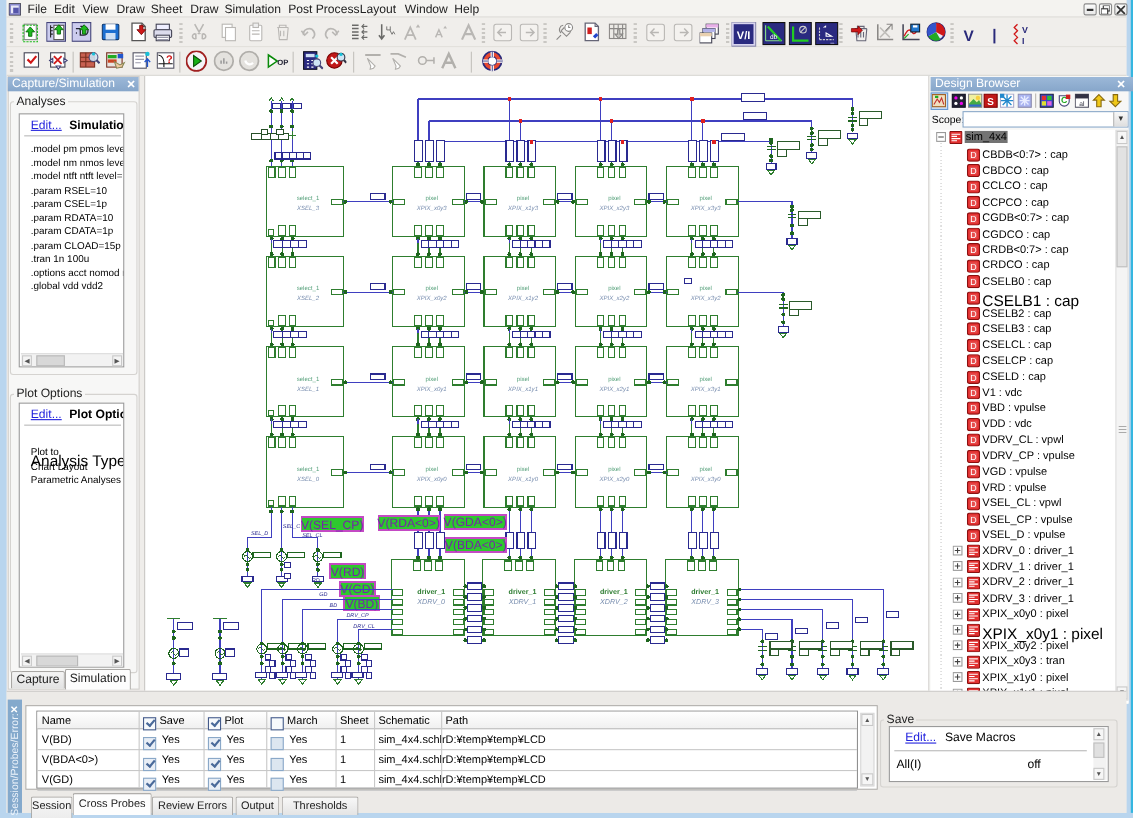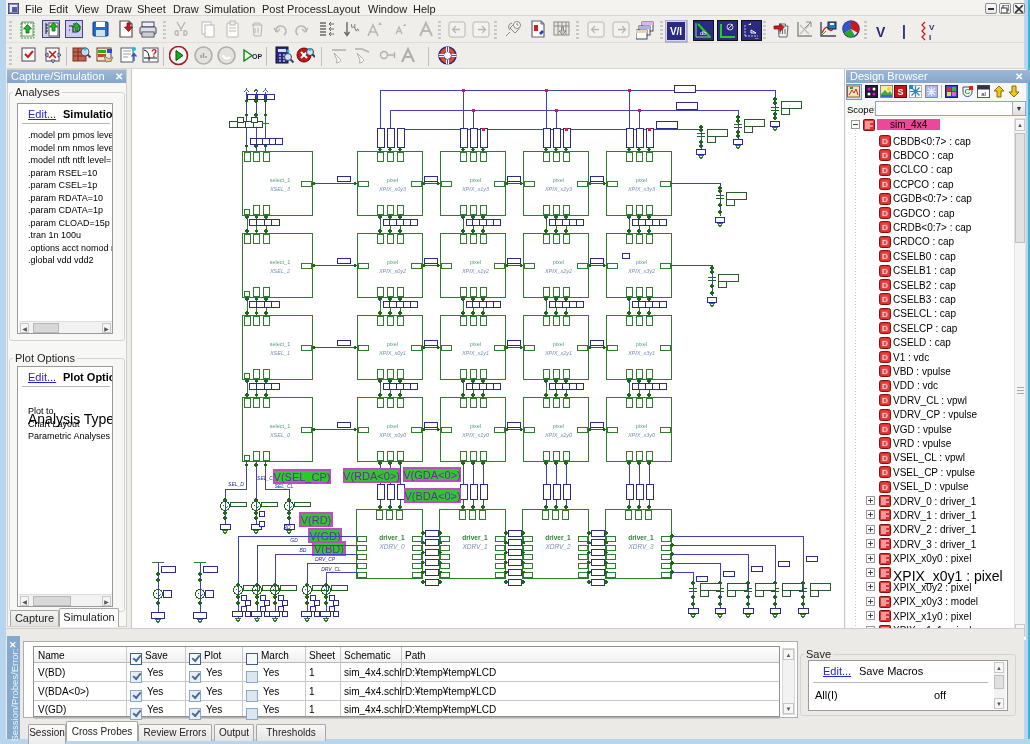--- a/index.html
+++ b/index.html
@@ -1466,21 +1466,21 @@
 <div class="abs" style="left:846px;top:118px;width:168px;height:519px;overflow:hidden">
     <div style="position:absolute;left:9px;top:12px;width:1px;height:500px;background:repeating-linear-gradient(#c8c8c8 0 1px,transparent 1px 3px)"></div>
     <svg class="abs" style="left:5px;top:2px" width="10" height="10">
       <rect x="0.5" y="0.5" width="8" height="8" fill="#fff" stroke="#999"></rect>
       <path d="M2 4.5 h5" stroke="#444"></path>
     </svg>
     <svg class="abs" style="left:17px;top:1px" width="12" height="12">
       <rect x="0.5" y="0.5" width="11" height="11" rx="1" fill="#e23030" stroke="#8a1010"></rect>
       <path d="M2 3 h8 M2 5 h5 M2 7 h8 M2 9 h5" stroke="#fff" stroke-width="1"></path>
     </svg>
-    <div class="abs" style="left:31px;top:1px;font-size:10px;background:#ec4899;padding:0 13px">sim_4x4</div>
+    <div class="abs" style="left:31px;top:1px;font-size:10px;background:#737373;padding:0 1px">sim_4x4</div>
     <svg class="abs" style="left:33px;top:17.0px" width="12" height="12">
       <rect x="0.5" y="0.5" width="11" height="11" rx="2" fill="#e23030" stroke="#8a1010"></rect>
       <rect x="2.5" y="2.5" width="7" height="7" fill="#fff" opacity="0.15"></rect>
       <text x="6" y="9" font-size="8" fill="#fff" text-anchor="middle" font-family="Liberation Sans">D</text>
     </svg>
     <div class="abs" style="left:47px;top:17.5px;font-size:10px;white-space:nowrap">CBDB&lt;0:7&gt; : cap</div>
     <svg class="abs" style="left:33px;top:31.4px" width="12" height="12">
       <rect x="0.5" y="0.5" width="11" height="11" rx="2" fill="#e23030" stroke="#8a1010"></rect>
       <rect x="2.5" y="2.5" width="7" height="7" fill="#fff" opacity="0.15"></rect>
       <text x="6" y="9" font-size="8" fill="#fff" text-anchor="middle" font-family="Liberation Sans">D</text>
@@ -1526,21 +1526,21 @@
       <rect x="0.5" y="0.5" width="11" height="11" rx="2" fill="#e23030" stroke="#8a1010"></rect>
       <rect x="2.5" y="2.5" width="7" height="7" fill="#fff" opacity="0.15"></rect>
       <text x="6" y="9" font-size="8" fill="#fff" text-anchor="middle" font-family="Liberation Sans">D</text>
     </svg>
     <div class="abs" style="left:47px;top:132.7px;font-size:10px;white-space:nowrap">CSELB0 : cap</div>
     <svg class="abs" style="left:33px;top:146.60000000000002px" width="12" height="12">
       <rect x="0.5" y="0.5" width="11" height="11" rx="2" fill="#e23030" stroke="#8a1010"></rect>
       <rect x="2.5" y="2.5" width="7" height="7" fill="#fff" opacity="0.15"></rect>
       <text x="6" y="9" font-size="8" fill="#fff" text-anchor="middle" font-family="Liberation Sans">D</text>
     </svg>
-    <div class="abs" style="left:47px;top:147.1px;font-size:10px;white-space:nowrap">CSELB1 : cap</div>
+    <div class="abs" style="left:47px;top:147.1px;font-size:14px;white-space:nowrap">CSELB1 : cap</div>
     <svg class="abs" style="left:33px;top:161.00000000000003px" width="12" height="12">
       <rect x="0.5" y="0.5" width="11" height="11" rx="2" fill="#e23030" stroke="#8a1010"></rect>
       <rect x="2.5" y="2.5" width="7" height="7" fill="#fff" opacity="0.15"></rect>
       <text x="6" y="9" font-size="8" fill="#fff" text-anchor="middle" font-family="Liberation Sans">D</text>
     </svg>
     <div class="abs" style="left:47px;top:161.5px;font-size:10px;white-space:nowrap">CSELB2 : cap</div>
     <svg class="abs" style="left:33px;top:175.40000000000003px" width="12" height="12">
       <rect x="0.5" y="0.5" width="11" height="11" rx="2" fill="#e23030" stroke="#8a1010"></rect>
       <rect x="2.5" y="2.5" width="7" height="7" fill="#fff" opacity="0.15"></rect>
       <text x="6" y="9" font-size="8" fill="#fff" text-anchor="middle" font-family="Liberation Sans">D</text>
@@ -1688,21 +1688,21 @@
     </svg>
     <div class="abs" style="left:47px;top:463.9px;font-size:10px;white-space:nowrap">XPIX_x0y2 : pixel</div>
     <svg class="abs" style="left:20px;top:478.7999999999997px" width="10" height="10">
       <rect x="0.5" y="0.5" width="8" height="8" fill="#fff" stroke="#999"></rect>
       <path d="M2 4.5 h5 M4.5 2 v5" stroke="#444"></path>
     </svg>
     <svg class="abs" style="left:33px;top:477.7999999999997px" width="12" height="12">
       <rect x="0.5" y="0.5" width="11" height="11" rx="1" fill="#e23030" stroke="#8a1010"></rect>
       <path d="M2 3 h8 M2 5 h5 M2 7 h8 M2 9 h5" stroke="#fff" stroke-width="1"></path>
     </svg>
-    <div class="abs" style="left:47px;top:478.3px;font-size:10px;white-space:nowrap">XPIX_x0y3 : model</div>
+    <div class="abs" style="left:47px;top:478.3px;font-size:10px;white-space:nowrap">XPIX_x0y3 : tran</div>
     <svg class="abs" style="left:20px;top:493.1999999999997px" width="10" height="10">
       <rect x="0.5" y="0.5" width="8" height="8" fill="#fff" stroke="#999"></rect>
       <path d="M2 4.5 h5 M4.5 2 v5" stroke="#444"></path>
     </svg>
     <svg class="abs" style="left:33px;top:492.1999999999997px" width="12" height="12">
       <rect x="0.5" y="0.5" width="11" height="11" rx="1" fill="#e23030" stroke="#8a1010"></rect>
       <path d="M2 3 h8 M2 5 h5 M2 7 h8 M2 9 h5" stroke="#fff" stroke-width="1"></path>
     </svg>
     <div class="abs" style="left:47px;top:492.7px;font-size:10px;white-space:nowrap">XPIX_x1y0 : pixel</div>
     <svg class="abs" style="left:20px;top:507.5999999999997px" width="10" height="10">

